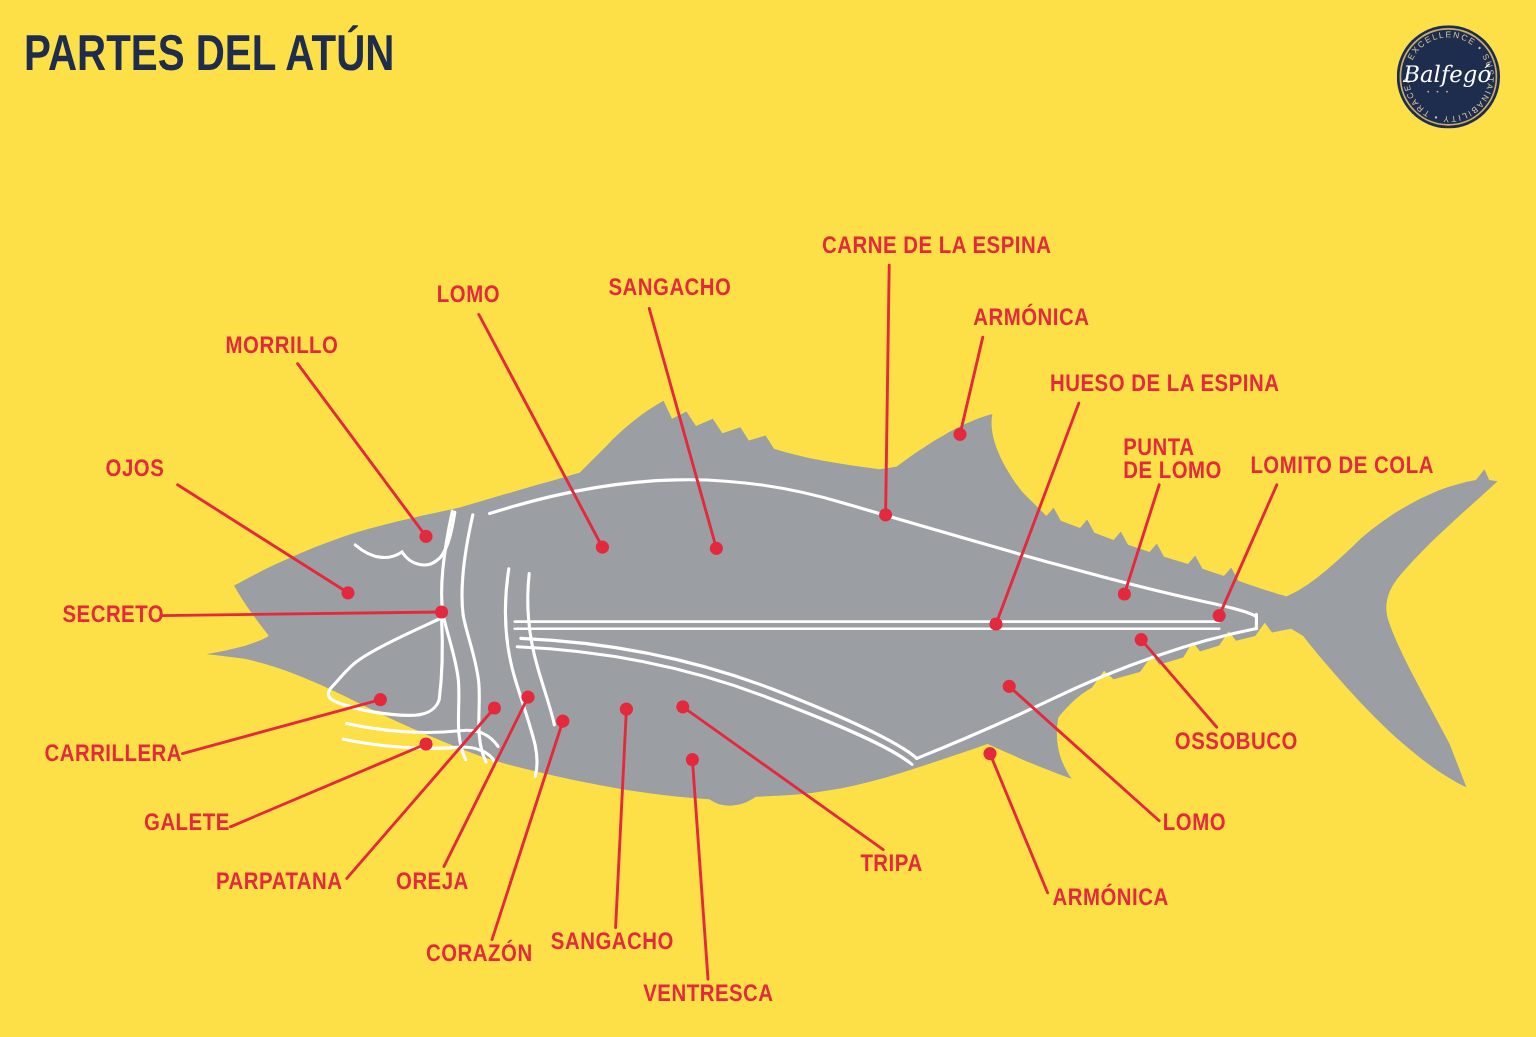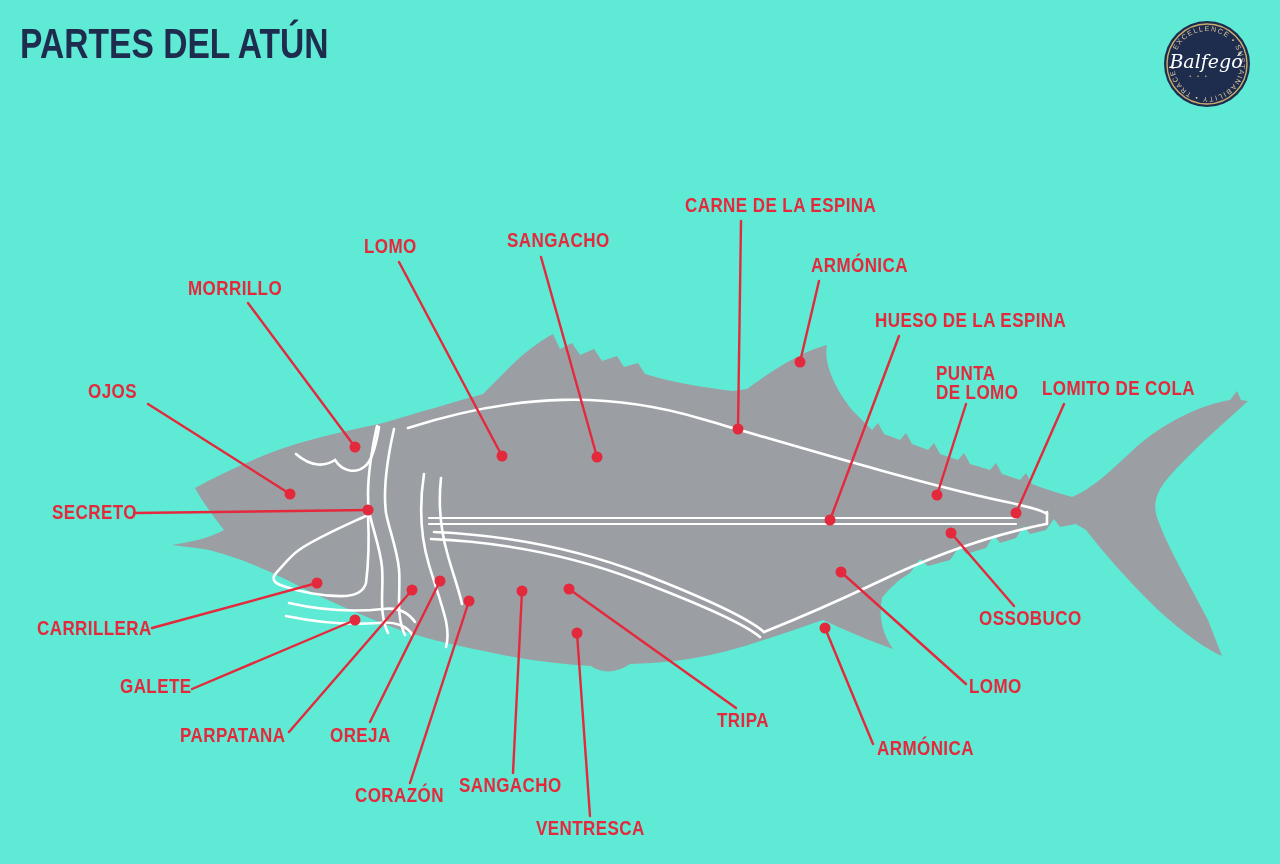--- a/index.html
+++ b/index.html
@@ -1,18 +1,18 @@
 <!DOCTYPE html>
 <html><head>
 <meta charset="utf-8">
 <style>
   html,body { margin:0; padding:0; background:#ffffff; }
   #stage {
     position:relative; width:1280px; height:864px; overflow:hidden;
-    background:#5eead4; font-family:"Liberation Sans", sans-serif;
+    background:#fde047; font-family:"Liberation Sans", sans-serif;
   }
   #fish-svg { position:absolute; left:0; top:0; }
   .page-title {
     position:absolute; left:20px; top:20px;
     font-size:42px; font-weight:700; color:#1E2C4E;
     letter-spacing:0px; white-space:nowrap;
     transform:scaleX(0.80); transform-origin:left top;
   }
   .label {
     position:absolute; color:#E4293C; font-weight:700; font-size:20px;

